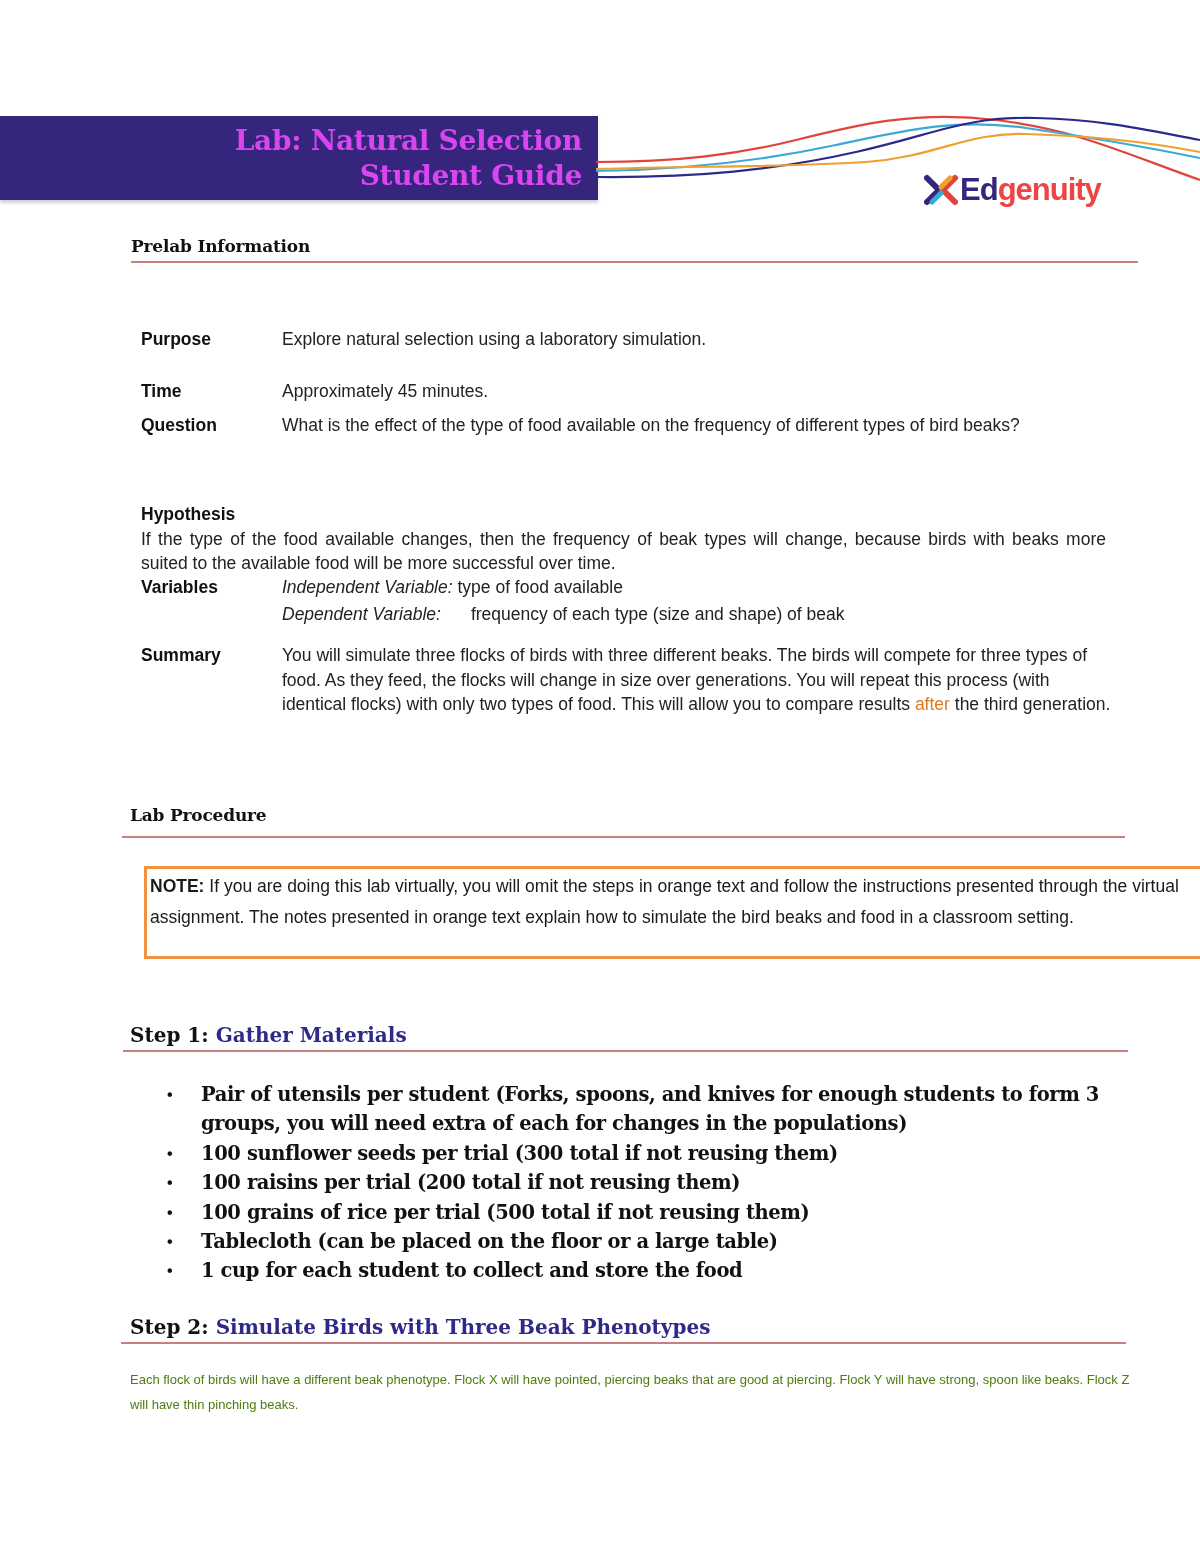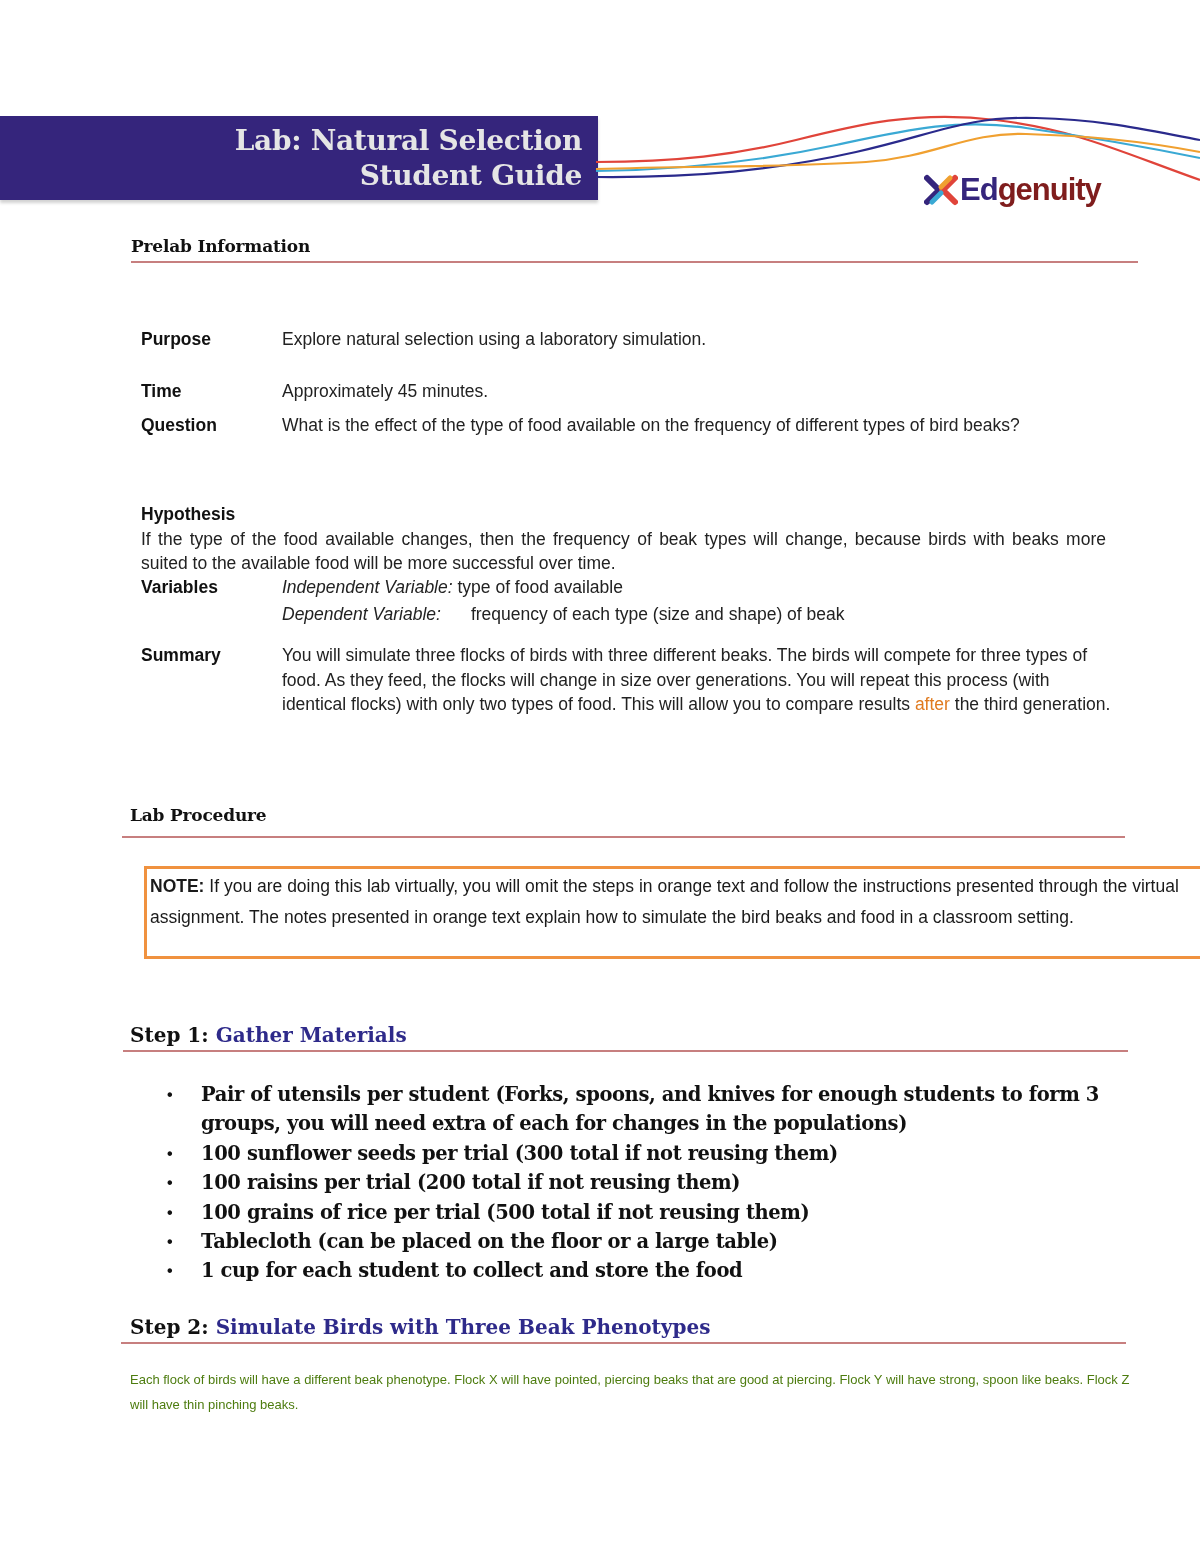--- a/index.html
+++ b/index.html
@@ -7,30 +7,30 @@
     body { position: relative; font-family: "Liberation Sans", sans-serif; color: #1a1a1a; overflow: hidden; }
 
     .header-band {
       position: absolute; left: 0; top: 116px; width: 598px; height: 84px;
       background: #35257c;
       box-shadow: 0 3px 3px rgba(0,0,0,0.18);
       display: flex; flex-direction: column; align-items: flex-end; justify-content: center;
       padding-right: 16px;
     }
     .header-band .t1, .header-band .t2 {
-      font-family: "DejaVu Serif", serif; font-weight: bold; color: #e5e5e5;
+      font-family: "DejaVu Serif", serif; font-weight: bold; color: #d946ef;
       font-size: 28px; line-height: 35px; letter-spacing: -0.3px;
     }
     .waves { position: absolute; left: 596px; top: 110px; width: 604px; height: 90px; }
 
     .logo { position: absolute; left: 924px; top: 170px; height: 40px; display: flex; align-items: center; }
     .logo-mark { width: 34px; height: 34px; margin-right: 2px; }
     .logo-text { font-family: "Liberation Sans", sans-serif; font-weight: bold; font-size: 31px; letter-spacing: -1px; }
     .logo-text .ed { color: #35257c; }
-    .logo-text .genuity { color: #7f1d1d; }
+    .logo-text .genuity { color: #ef4444; }
 
     .section-title {
       position: absolute; font-family: "DejaVu Serif", serif; font-weight: bold;
       font-size: 17px; color: #111; letter-spacing: -0.2px;
     }
     .rule { position: absolute; height: 2px; background: #c77f7f; }
 
     .info-row { position: absolute; left: 141px; width: 980px; display: flex; font-size: 17.5px; line-height: 24.5px; }
     .info-label { width: 141px; flex: none; font-weight: bold; color: #111; }
     .info-value { flex: 1; color: #222; }

